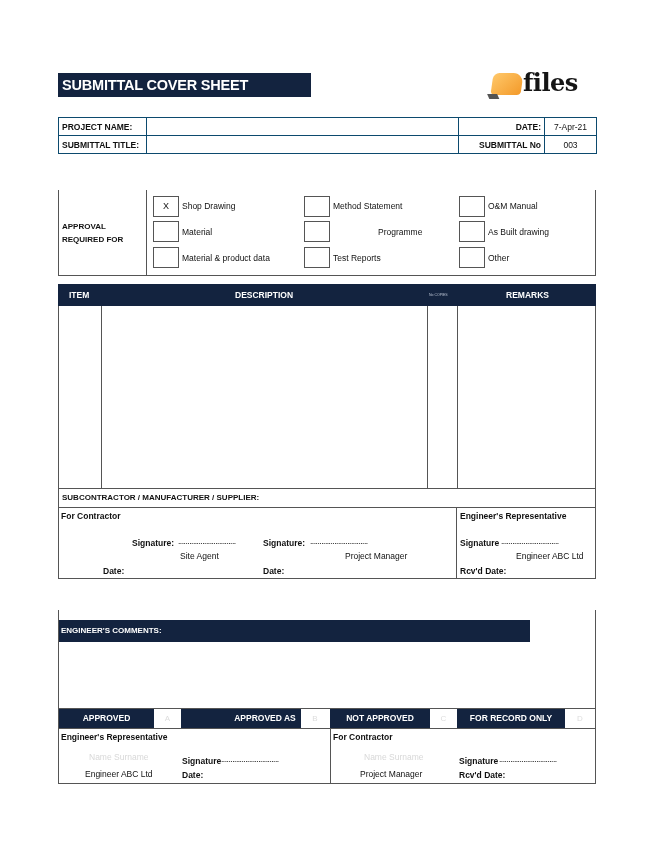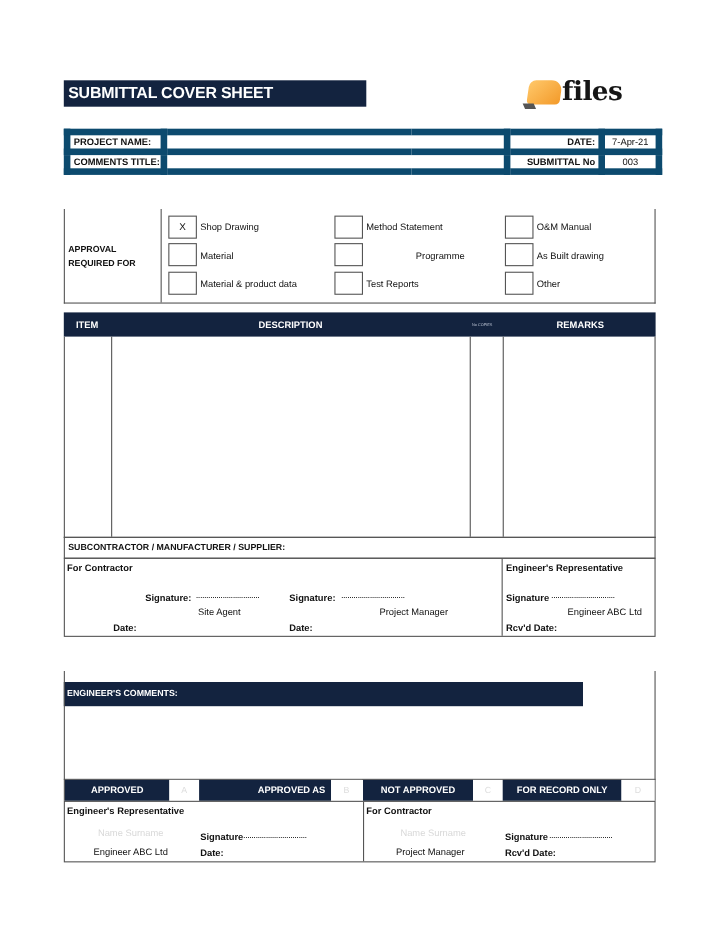--- a/index.html
+++ b/index.html
@@ -2,29 +2,29 @@
 <html><head>
 <meta charset="utf-8">
 <style>
   * { box-sizing: border-box; margin: 0; padding: 0; }
   html, body { width: 655px; height: 848px; background: #ffffff; overflow: hidden; }
   body { position: relative; font-family: "Liberation Sans", sans-serif; color: #111; font-size: 9px; }
   .navy { background: #13233f; color: #fff; }
   .abs { position: absolute; }
 
   
-  #title-bar { left: 58px; top: 73px; width: 275px; height: 24px; padding-left: 4px; font-size: 14.5px; font-weight: bold; line-height: 24px; letter-spacing: -0.2px; }
-  #logo { left: 480px; top: 70px; width: 110px; height: 30px; }
+  #title-bar { left: 58px; top: 73px; width: 253px; height: 24px; padding-left: 4px; font-size: 14.5px; font-weight: bold; line-height: 24px; letter-spacing: -0.2px; }
+  #logo { left: 492px; top: 70px; width: 110px; height: 30px; }
   #logo .shape { position: absolute; left: 0; top: 3px; width: 30px; height: 22px; background: linear-gradient(135deg,#ffc86a,#f39a2a); border-radius: 6px 10px 4px 4px; transform: skewX(-8deg); }
   #logo .shape:after { content:""; position:absolute; left:-2px; bottom:-4px; width:10px; height:5px; background:#555; transform: skewX(30deg); }
   #logo .word { position: absolute; left: 31px; top: -2px; font-family: "DejaVu Serif", serif; font-weight: bold; font-size: 24px; color: #151515; letter-spacing: -0.5px; }
 
   
   table.grid { border-collapse: collapse; position: absolute; table-layout: fixed; }
-  table.grid td { border: 6px solid #0c4a6e; height: 18px; padding: 0 3px; font-size: 8.5px; vertical-align: middle; white-space: nowrap; overflow: hidden; }
+  table.grid td { border: 1px solid #0c4a6e; height: 18px; padding: 0 3px; font-size: 8.5px; vertical-align: middle; white-space: nowrap; overflow: hidden; }
   .lab { font-weight: bold; font-size: 8px; }
   .right { text-align: right; }
   .center { text-align: center; }
 
   
   #approval { left: 58px; top: 190px; width: 538px; height: 86px; border: 1px solid #555; border-top: none; }
   #approval .leftcell { position: absolute; left: 0; top: 0; width: 88px; height: 85px; border-right: 1px solid #555; }
   #approval .leftcell span { position: absolute; left: 3px; top: 30px; font-weight: bold; font-size: 8px; line-height: 13px; }
   .chk { position: absolute; width: 26px; height: 21px; border: 1px solid #555; text-align: center; line-height: 19px; font-size: 9px; }
   .chklab { position: absolute; font-size: 8.5px; line-height: 12px; }
@@ -68,21 +68,21 @@
       <col style="width:52px">
   </colgroup>
   <tbody>
       <tr>
     <td class="lab">PROJECT NAME:</td>
     <td colspan="2"></td>
     <td class="lab right">DATE:</td>
     <td class="center">7-Apr-21</td>
   </tr>
   <tr>
-    <td class="lab">COMMENTS TITLE:</td>
+    <td class="lab">SUBMITTAL TITLE:</td>
     <td colspan="2"></td>
     <td class="lab right">SUBMITTAL No</td>
     <td class="center">003</td>
   </tr>
 </tbody>
   </table>
 
 <div id="approval" class="abs">
   <div class="leftcell">
     <span><span style="position:static">APPROVAL</span><br><span style="position:static">REQUIRED FOR</span></span>

